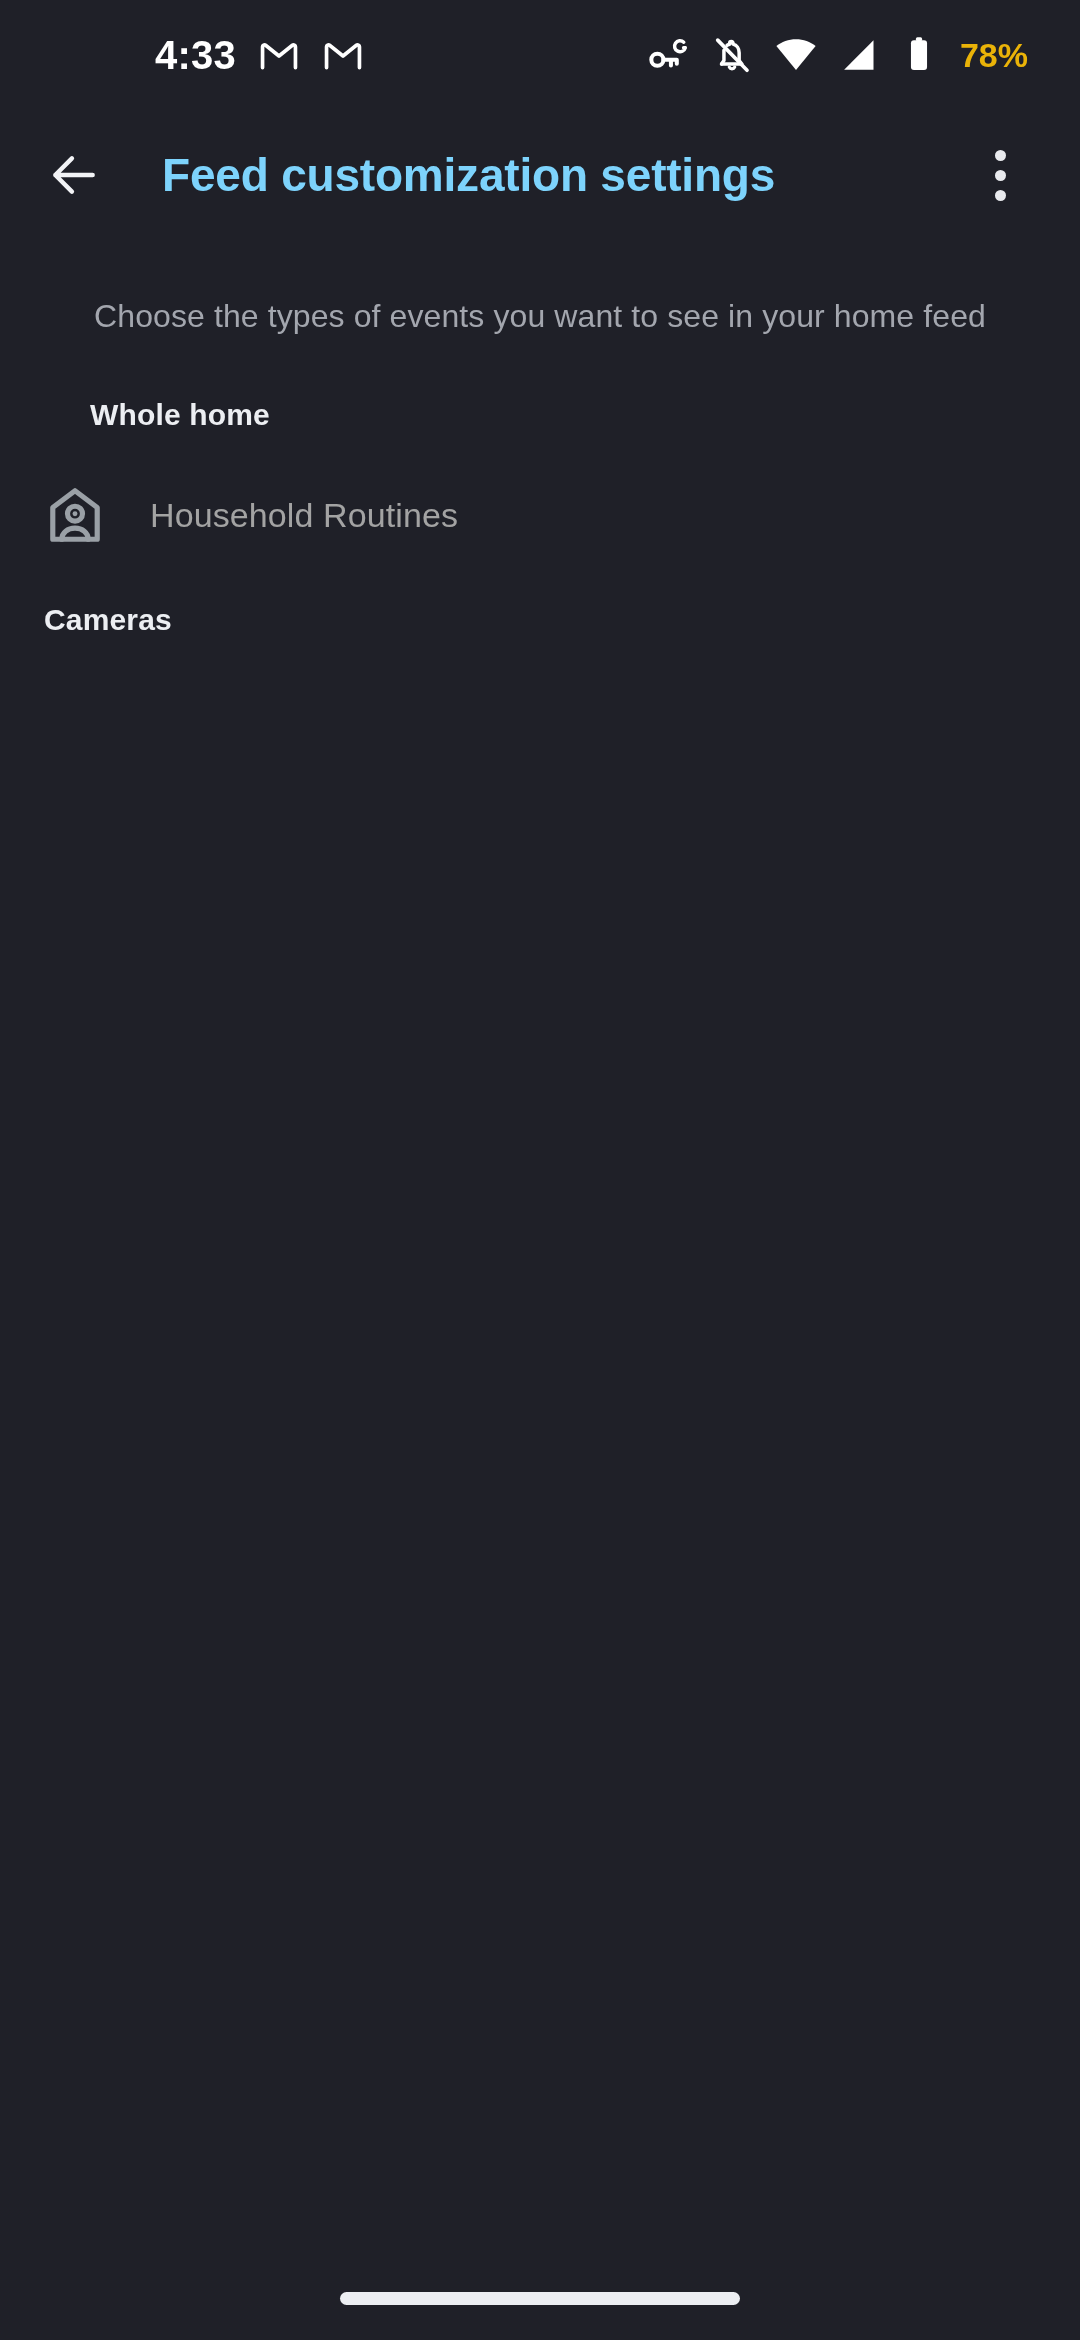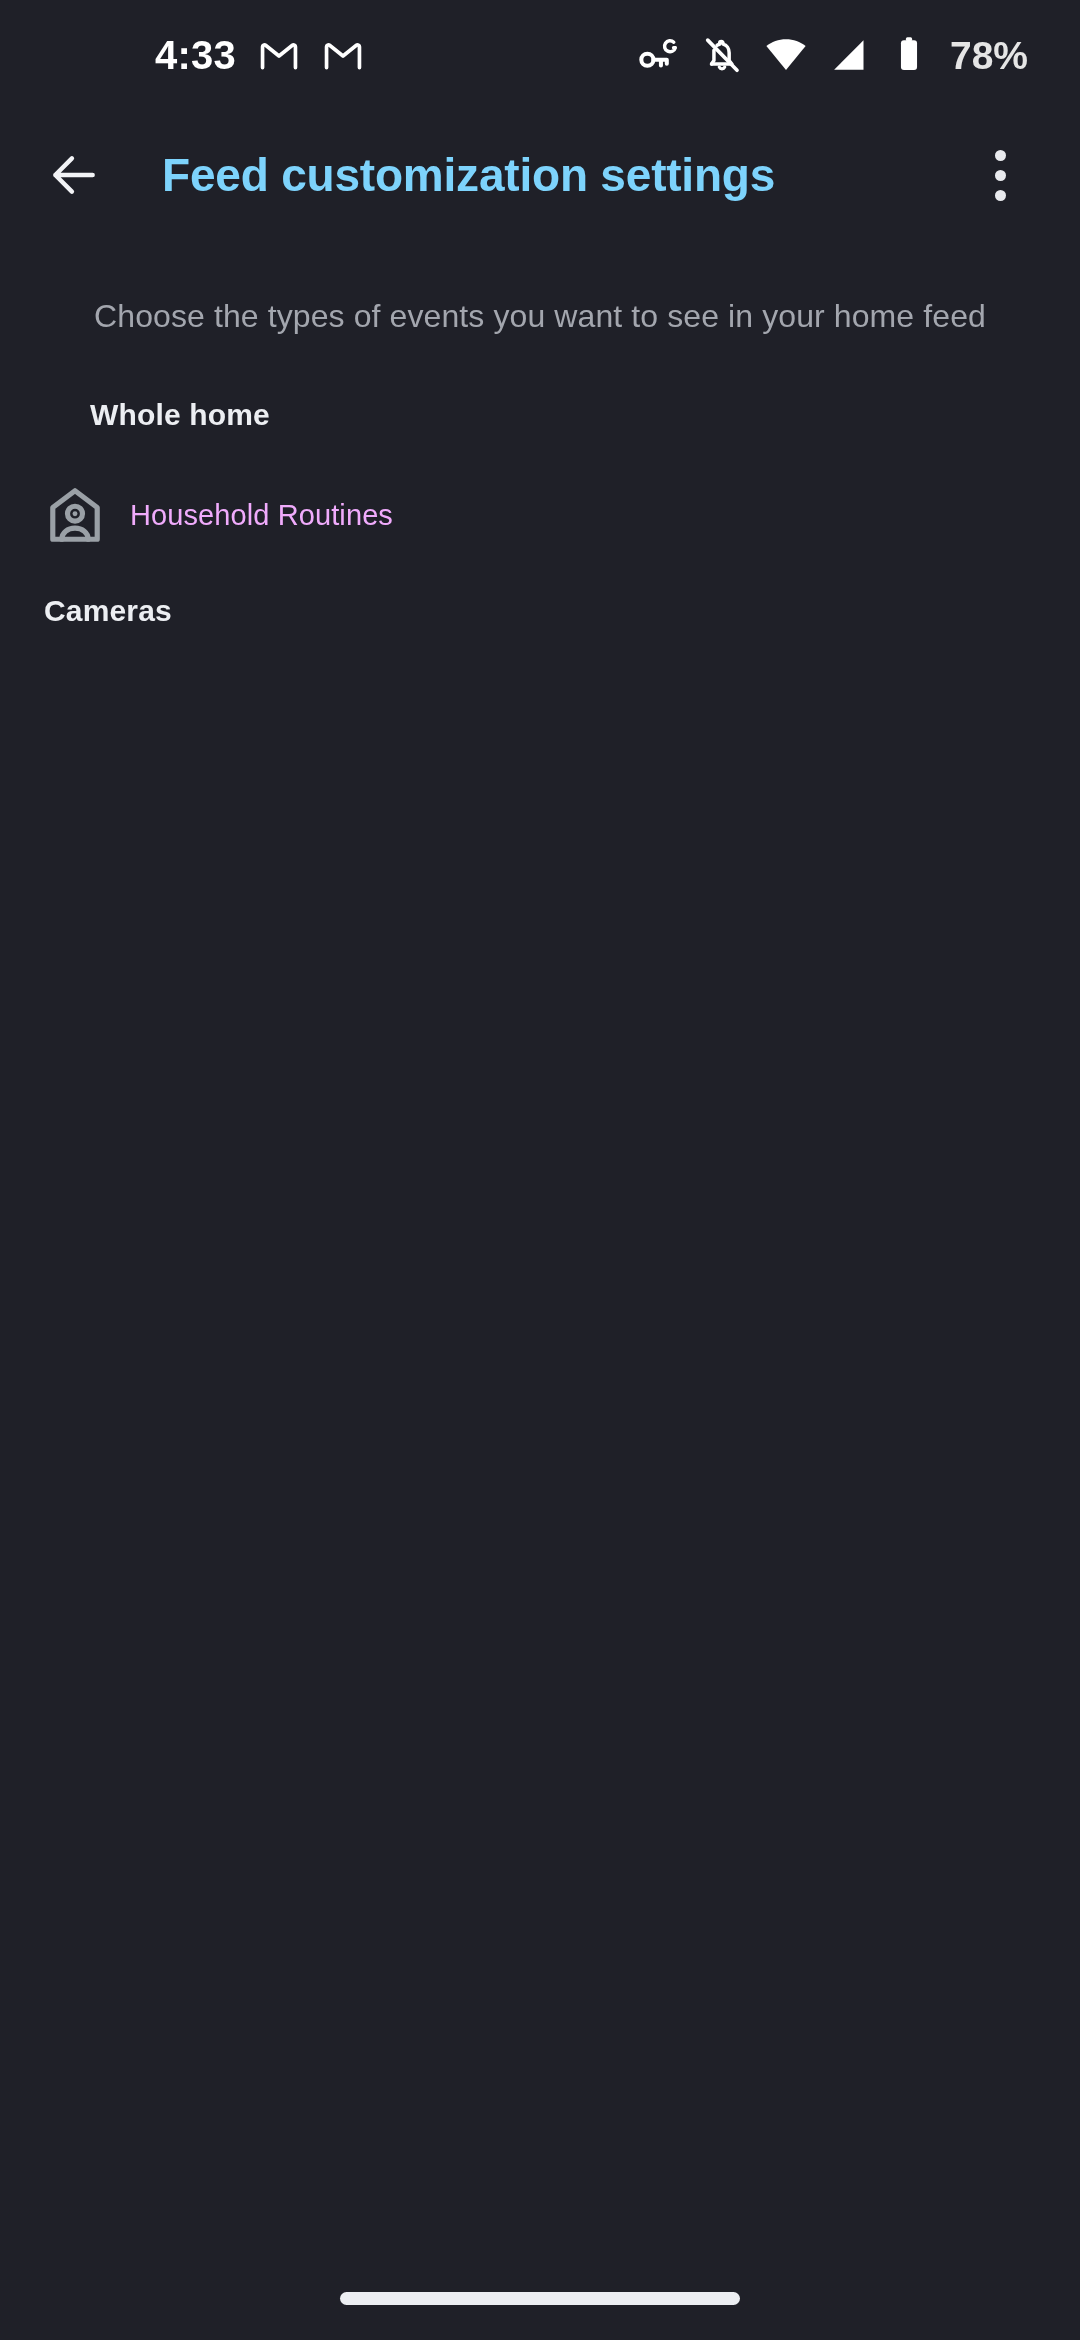--- a/index.html
+++ b/index.html
@@ -45,22 +45,22 @@
     line-height:1;
     white-space:nowrap;
   }
   .status-right {
     margin-left:auto;
     display:flex;
     align-items:center;
     gap:20px;
   }
   .status-battery-text {
-    color:#e5e5e5;
-    font-size:39px;
+    color:#eab308;
+    font-size:34px;
     font-weight:600;
     line-height:1;
     white-space:nowrap;
     margin-left:2px;
   }
   .sicon { display:block; }
 
   
   .app-bar {
     height:130px;
@@ -117,45 +117,45 @@
   }
 
   .section-header {
     color:#eceef2;
     font-size:30px;
     font-weight:600;
     letter-spacing:0.15px;
     padding:0 44px;
   }
   .section-whole-home { margin-top:62px;margin-left:46px; }
-  .section-cameras    { margin-top:26px; }
+  .section-cameras    { margin-top:35px; }
 
   .row-list { margin-top:30px; }
 
   .list-row {
     display:flex;
     align-items:center;
     min-height:106px;
     padding:0 44px;
     cursor:pointer;
   }
   .row-icon {
     width:62px;
     height:62px;
     flex:0 0 62px;
     display:flex;
     align-items:center;
     justify-content:center;
   }
   .row-label {
-    color:#f0abfc;
-    font-size:29px;
+    color:#a3a3a3;
+    font-size:34px;
     font-weight:400;
     letter-spacing:0.1px;
-    margin-left:24px;
+    margin-left:44px;
     white-space:nowrap;
   }
 
   
   .nav-bar {
     height:84px;
     flex:0 0 84px;
     display:flex;
     align-items:center;
     justify-content:center;

